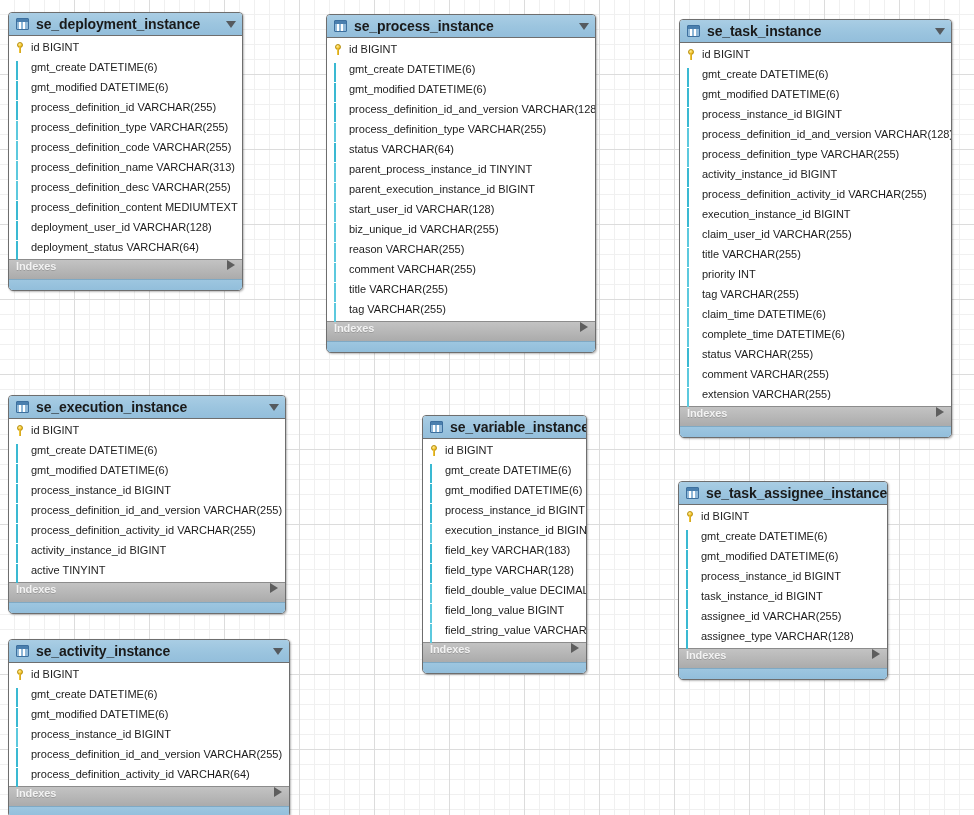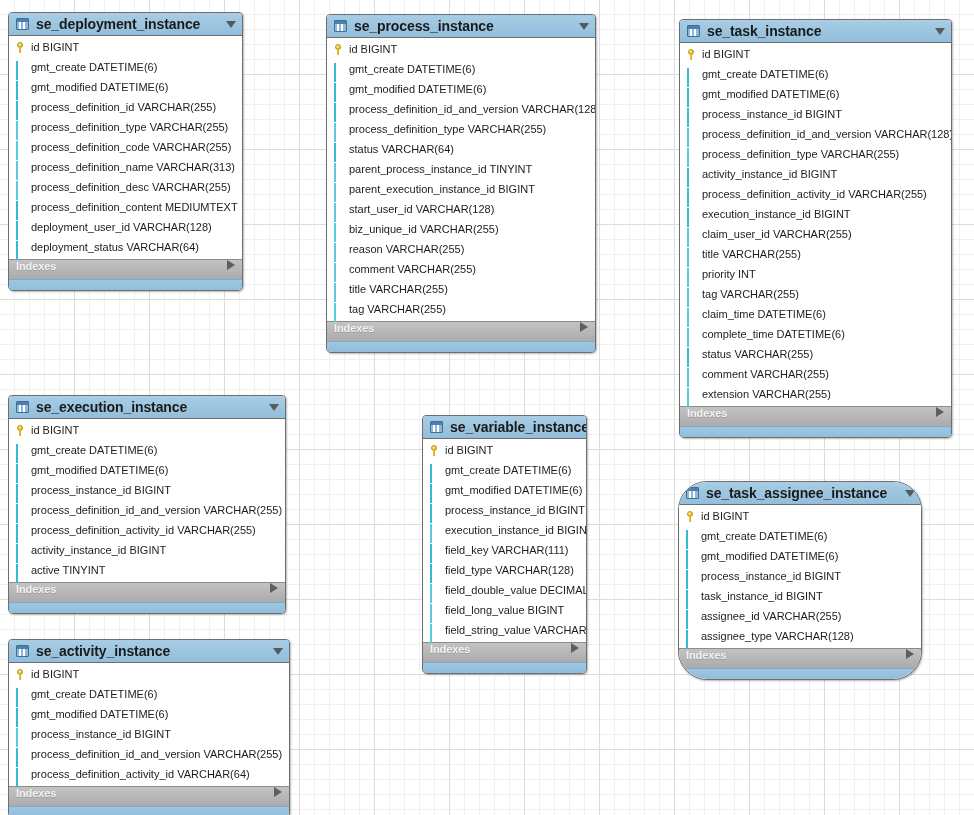--- a/index.html
+++ b/index.html
@@ -481,21 +481,21 @@
         <div class="col-row">
           <span class="col-icon"><span class="ico-diamond-filled"></span></span>
           <span class="col-name">process_instance_id BIGINT</span>
         </div>
         <div class="col-row">
           <span class="col-icon"><span class="ico-diamond-hollow"></span></span>
           <span class="col-name">execution_instance_id BIGINT</span>
         </div>
         <div class="col-row">
           <span class="col-icon"><span class="ico-diamond-filled"></span></span>
-          <span class="col-name">field_key VARCHAR(111)</span>
+          <span class="col-name">field_key VARCHAR(183)</span>
         </div>
         <div class="col-row">
           <span class="col-icon"><span class="ico-diamond-filled"></span></span>
           <span class="col-name">field_type VARCHAR(128)</span>
         </div>
         <div class="col-row">
           <span class="col-icon"><span class="ico-diamond-hollow"></span></span>
           <span class="col-name">field_double_value DECIMAL(65,30)</span>
         </div>
         <div class="col-row">
@@ -506,21 +506,21 @@
           <span class="col-icon"><span class="ico-diamond-hollow"></span></span>
           <span class="col-name">field_string_value VARCHAR(4000)</span>
         </div>
       </div>
       <div class="tbl-footer">
         <span class="footer-label">Indexes</span>
         <span class="footer-caret"></span>
       </div>
       <div class="tbl-foot-strip"></div>
     </div>
-    <div class="table-box" style="left: 678px; top: 481px; width: 244px; border-radius: 29px;">
+    <div class="table-box" style="left: 678px; top: 481px; width: 210px;">
       <div class="tbl-header">
         <span class="tbl-icon"></span>
         <span class="tbl-title">se_task_assignee_instance</span>
         <span class="tbl-caret"></span>
       </div>
       <div class="tbl-body">
         <div class="col-row">
           <span class="col-icon"><span class="ico-key"></span></span>
           <span class="col-name">id BIGINT</span>
         </div>

